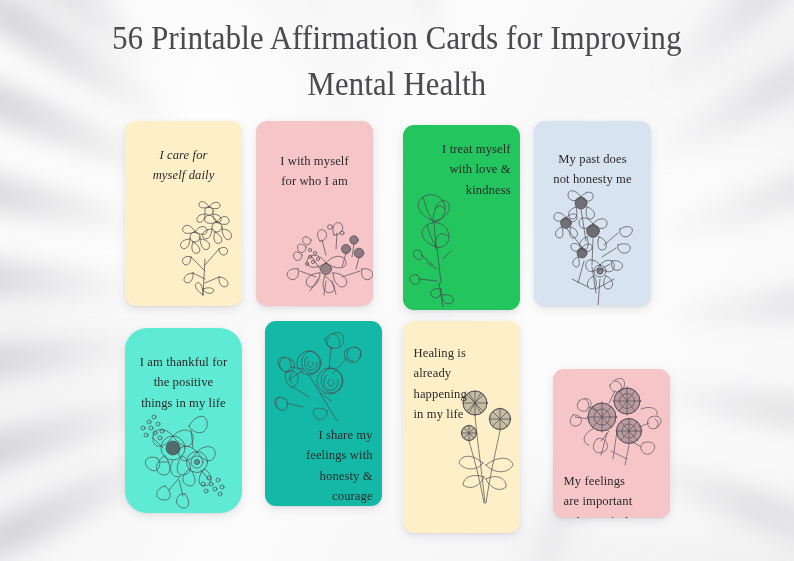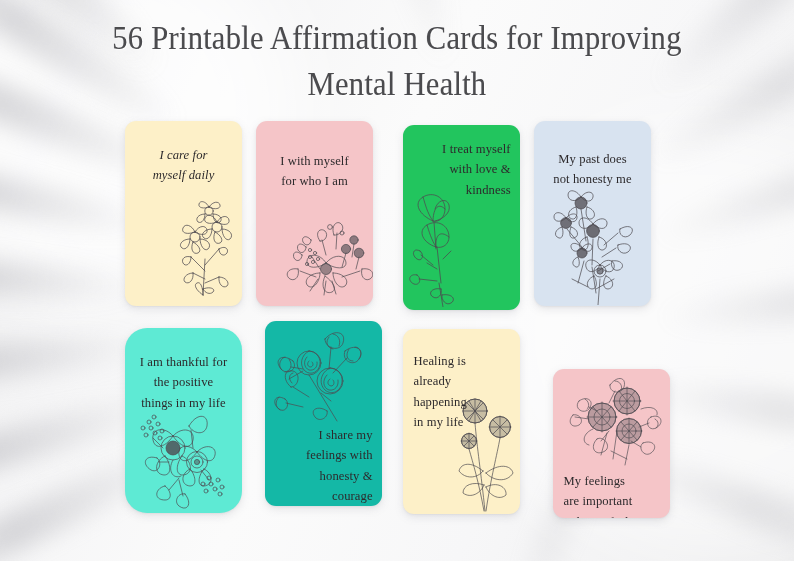--- a/index.html
+++ b/index.html
@@ -332,21 +332,21 @@
         <path d="M40 50 L68 96 M52 68 L62 76 M34 46 L20 54"></path>
         <path d="M58 86 C50 80 40 84 46 92 C51 98 60 92 58 86Z"></path>
       </svg>
     </div>
     <div class="txt t-right" style="top:104px;">I share my
 feelings with
 honesty &amp;
 courage</div>
   </div>
 
-  <div class="card" style="left:278px;top:208px;width:117px;height:185px;background:#fdf0c8;">
+  <div class="card" style="left:278px;top:200px;width:117px;height:212px;background:#fdf0c8;">
     <div class="art" style="left:50px;top:60px;width:72px;height:125px;">
       <svg viewBox="0 0 72 125" fill="none" stroke="#4d4a50" stroke-width="0.7" stroke-linecap="round" stroke-linejoin="round">
         <g>
           <circle cx="22" cy="22" r="12" fill="#4d4a50" fill-opacity=".30"></circle>
           <circle cx="22" cy="22" r="12"></circle>
           <path d="M14 14 L30 30 M30 14 L14 30 M22 10 L22 34 M10 22 L34 22 M16 12 L28 32 M28 12 L16 32"></path>
         </g>
         <g>
           <circle cx="47" cy="38" r="10.5" fill="#4d4a50" fill-opacity=".30"></circle>
           <circle cx="47" cy="38" r="10.5"></circle>

